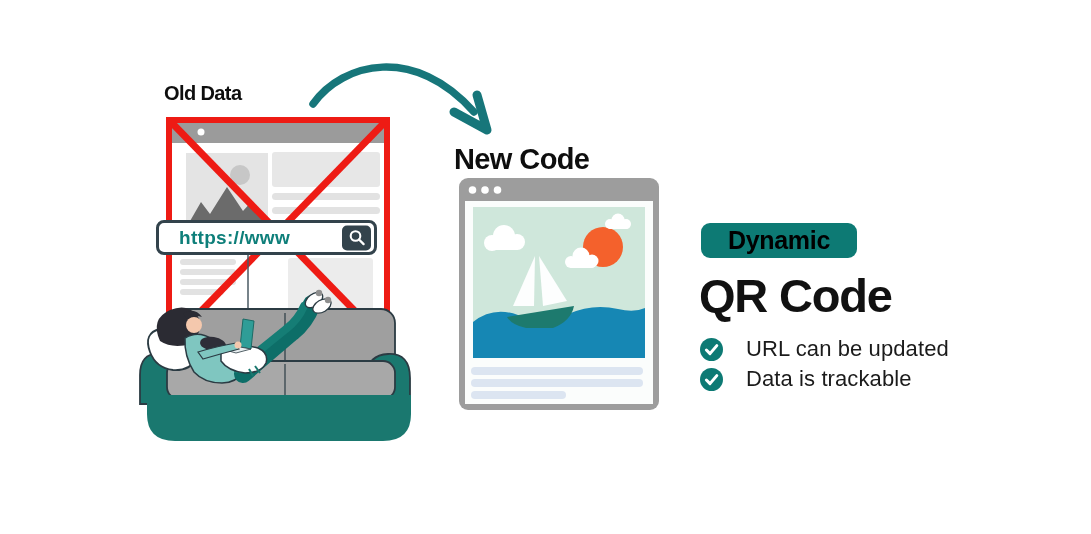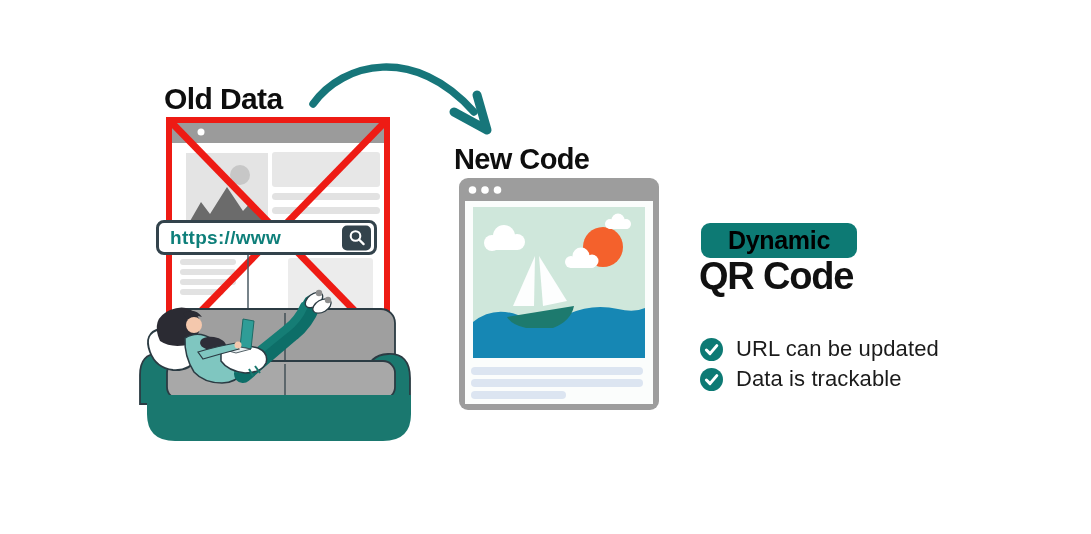--- a/index.html
+++ b/index.html
@@ -5,43 +5,43 @@
   html,body{margin:0;padding:0;background:#ffffff;}
   .stage{
     position:relative;width:1091px;height:534px;background:#ffffff;overflow:hidden;
     font-family:"Liberation Sans", sans-serif;
   }
   .abs{position:absolute;}
   .illustration{position:absolute;left:0;top:0;}
   .section-label{
     font-weight:bold;color:#0e0e0e;letter-spacing:-0.6px;white-space:nowrap;
   }
-  .old-label{left:164px;top:82px;font-size:30px;}
+  .old-label{left:164px;top:82px;font-size:20px;}
   .new-label{left:454px;top:143px;font-size:29px;}
   .url-bar{
     left:156px;top:220px;width:221px;height:35px;box-sizing:border-box;
     background:#ffffff;border:3px solid #33434c;border-radius:8px;
-    display:flex;align-items:center;
+    display:flex;align-items:center;padding-left:9px;
   }
   .url-text{margin-left:11px;font-size:19px;font-weight:bold;color:#0e7f7a;letter-spacing:0.3px;}
   .search-btn{
     position:absolute;right:3px;top:50%;transform:translateY(-50%);
     width:29px;height:25px;background:#33434c;border-radius:5px;
     display:flex;align-items:center;justify-content:center;
   }
   .badge{
     left:701px;top:223px;width:156px;height:35px;background:#0d7a74;border-radius:9px;
     display:flex;align-items:center;justify-content:center;
     color:#000000;font-size:25px;font-weight:bold;letter-spacing:-0.3px;
   }
   .qr-title{
-    left:699px;top:255px;font-size:38px;font-weight:bold;color:#111111;letter-spacing:-1.2px;
+    left:699px;top:268px;font-size:47px;font-weight:bold;color:#111111;letter-spacing:-1.2px;
   }
   .feature-row{
-    left:700px;height:24px;display:flex;align-items:center;gap:13px;
+    left:700px;height:24px;display:flex;align-items:center;gap:23px;
   }
   .feature-row.f1{top:337px;}
   .feature-row.f2{top:367px;}
   .feature-text{font-size:22px;color:#1b1b1b;letter-spacing:0.1px;white-space:nowrap;}
   .check-icon{width:23px;height:23px;flex:0 0 auto;}
 </style>
 </head>
 <body>
 
 <div class="stage">

